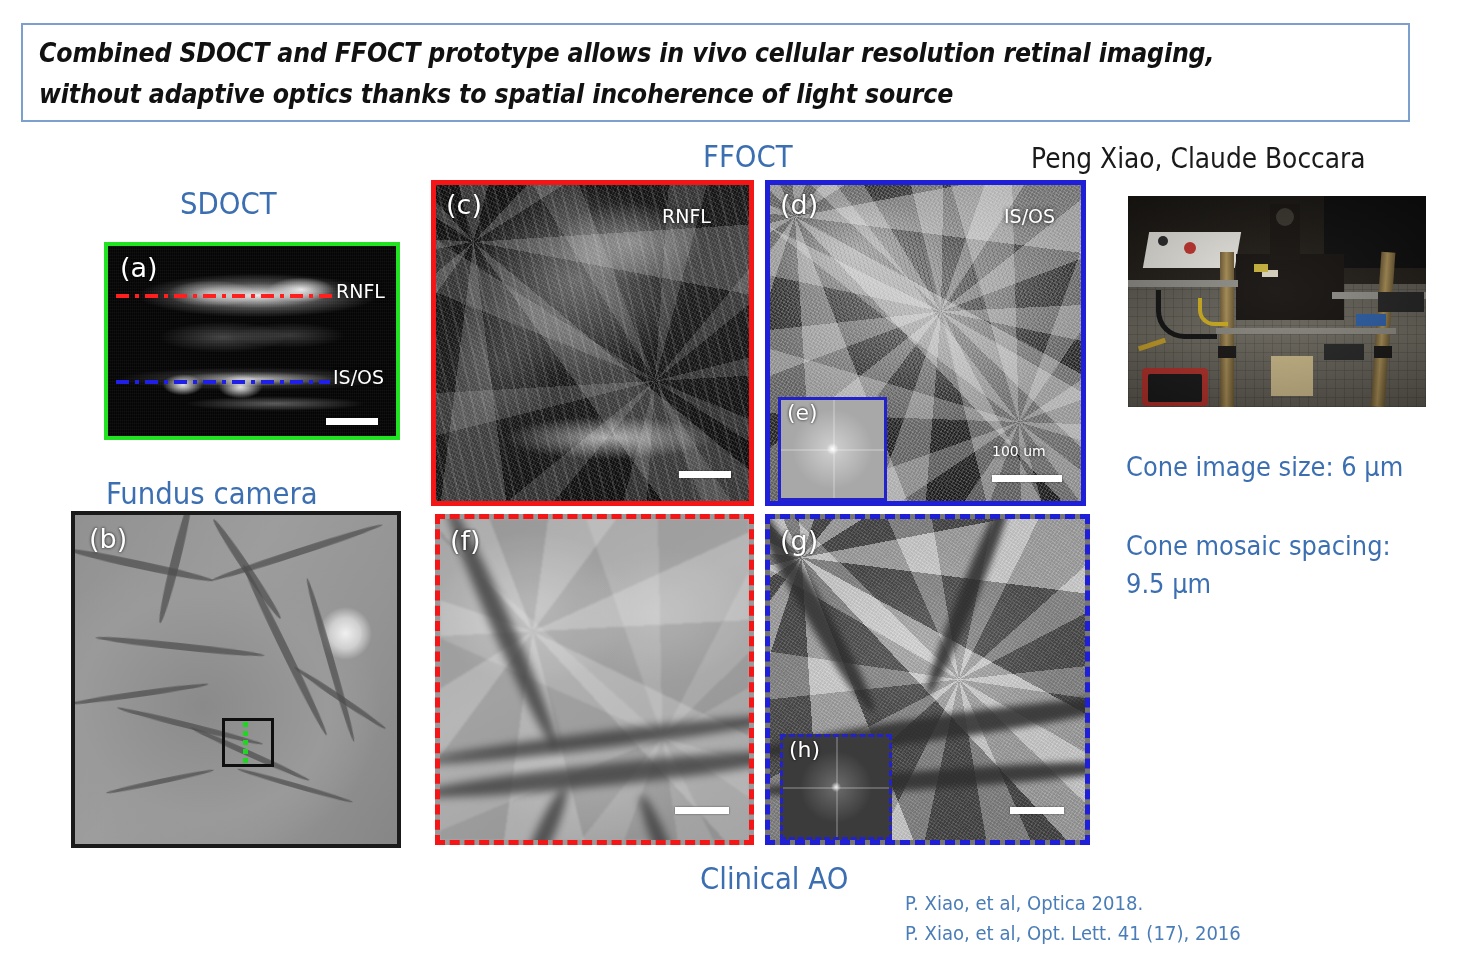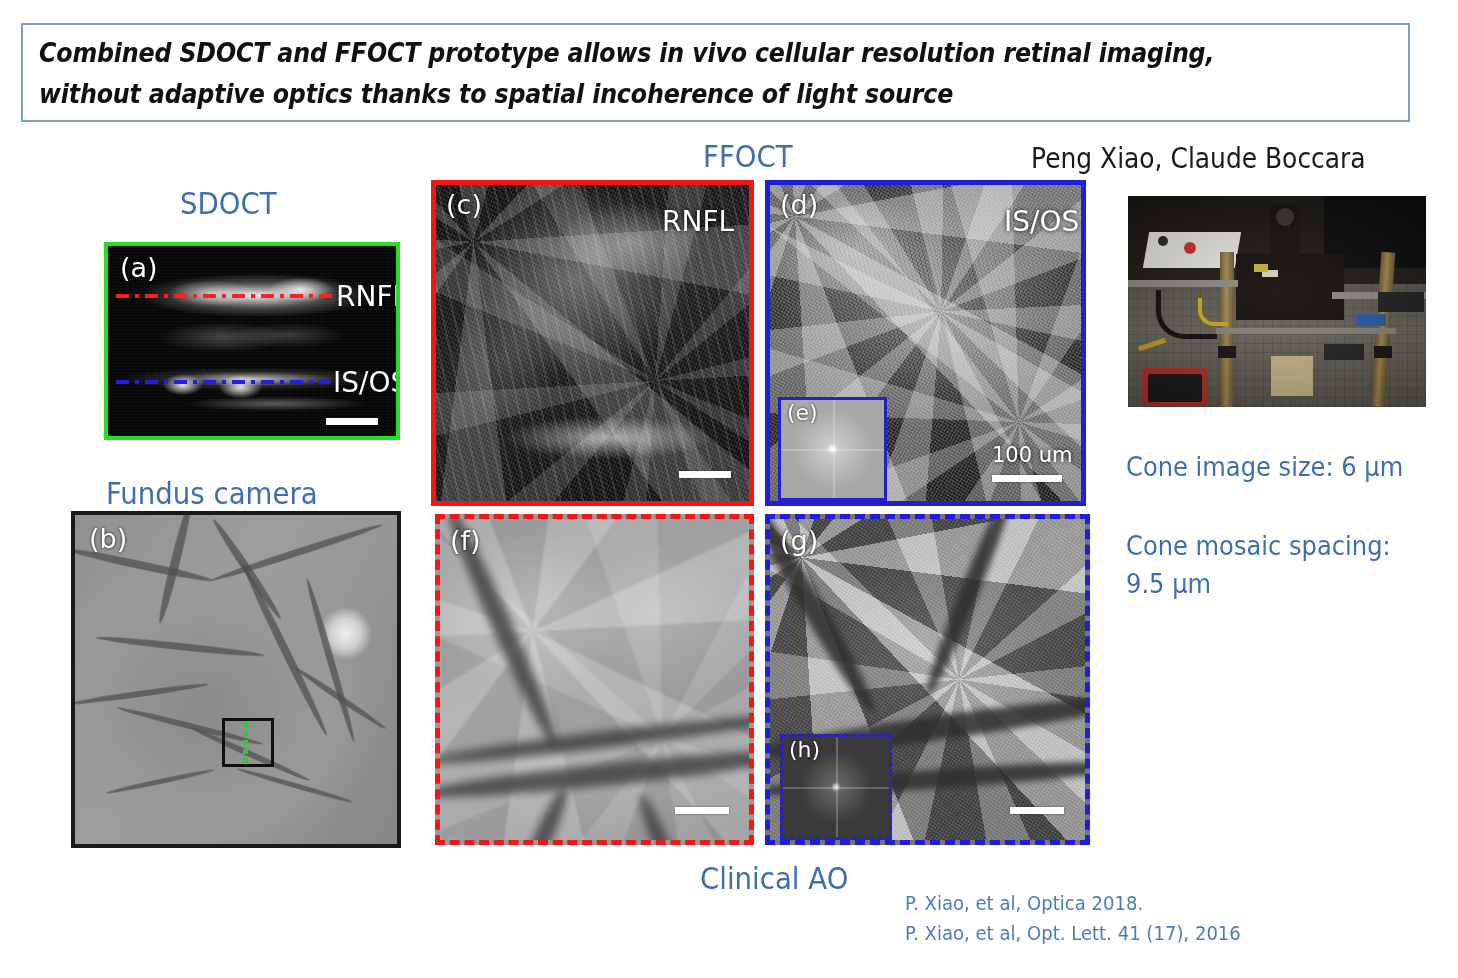--- a/index.html
+++ b/index.html
@@ -78,21 +78,21 @@
     color: #ffffff;
     font-size: 27px;
     font-family: "DejaVu Sans", sans-serif;
     text-shadow: 0 0 3px rgba(0,0,0,0.9);
     z-index: 6;
     pointer-events: none;
   }
   .panel-anno {
     position: absolute;
     color: #ffffff;
-    font-size: 28px;
+    font-size: 19px;
     font-family: "DejaVu Sans", sans-serif;
     text-shadow: 0 0 4px rgba(0,0,0,0.95);
     z-index: 6;
     white-space: nowrap;
   }
   .scalebar {
     position: absolute;
     background: #ffffff;
     height: 7px;
     z-index: 6;
@@ -418,21 +418,21 @@
   <div class="panel-tag" style="left:10px; top:4px;">(c)</div>
   <div class="panel-anno" style="left:226px; top:20px;">RNFL</div>
   <div class="scalebar" style="left:243px; top:286px; width:52px;"></div>
 </div>
 
 <div class="panel" id="panel-d">
   <div class="ffoct-isos"></div>
   <div class="cone-mosaic"></div>
   <div class="panel-tag" style="left:10px; top:4px;">(d)</div>
   <div class="panel-anno" style="left:234px; top:20px;">IS/OS</div>
-  <div class="panel-anno" style="left:222px; top:258px; font-size:21px;">100 um</div>
+  <div class="panel-anno" style="left:222px; top:258px; font-size:14px;">100 um</div>
   <div class="scalebar" style="left:222px; top:290px; width:70px;"></div>
 
   <div id="inset-e">
     <div class="fft-cross-h"></div>
     <div class="fft-cross-v"></div>
     <div class="panel-tag" style="left:6px; top:0px; font-size:22px;">(e)</div>
   </div>
 </div>
 
 <div class="panel" id="panel-f">

